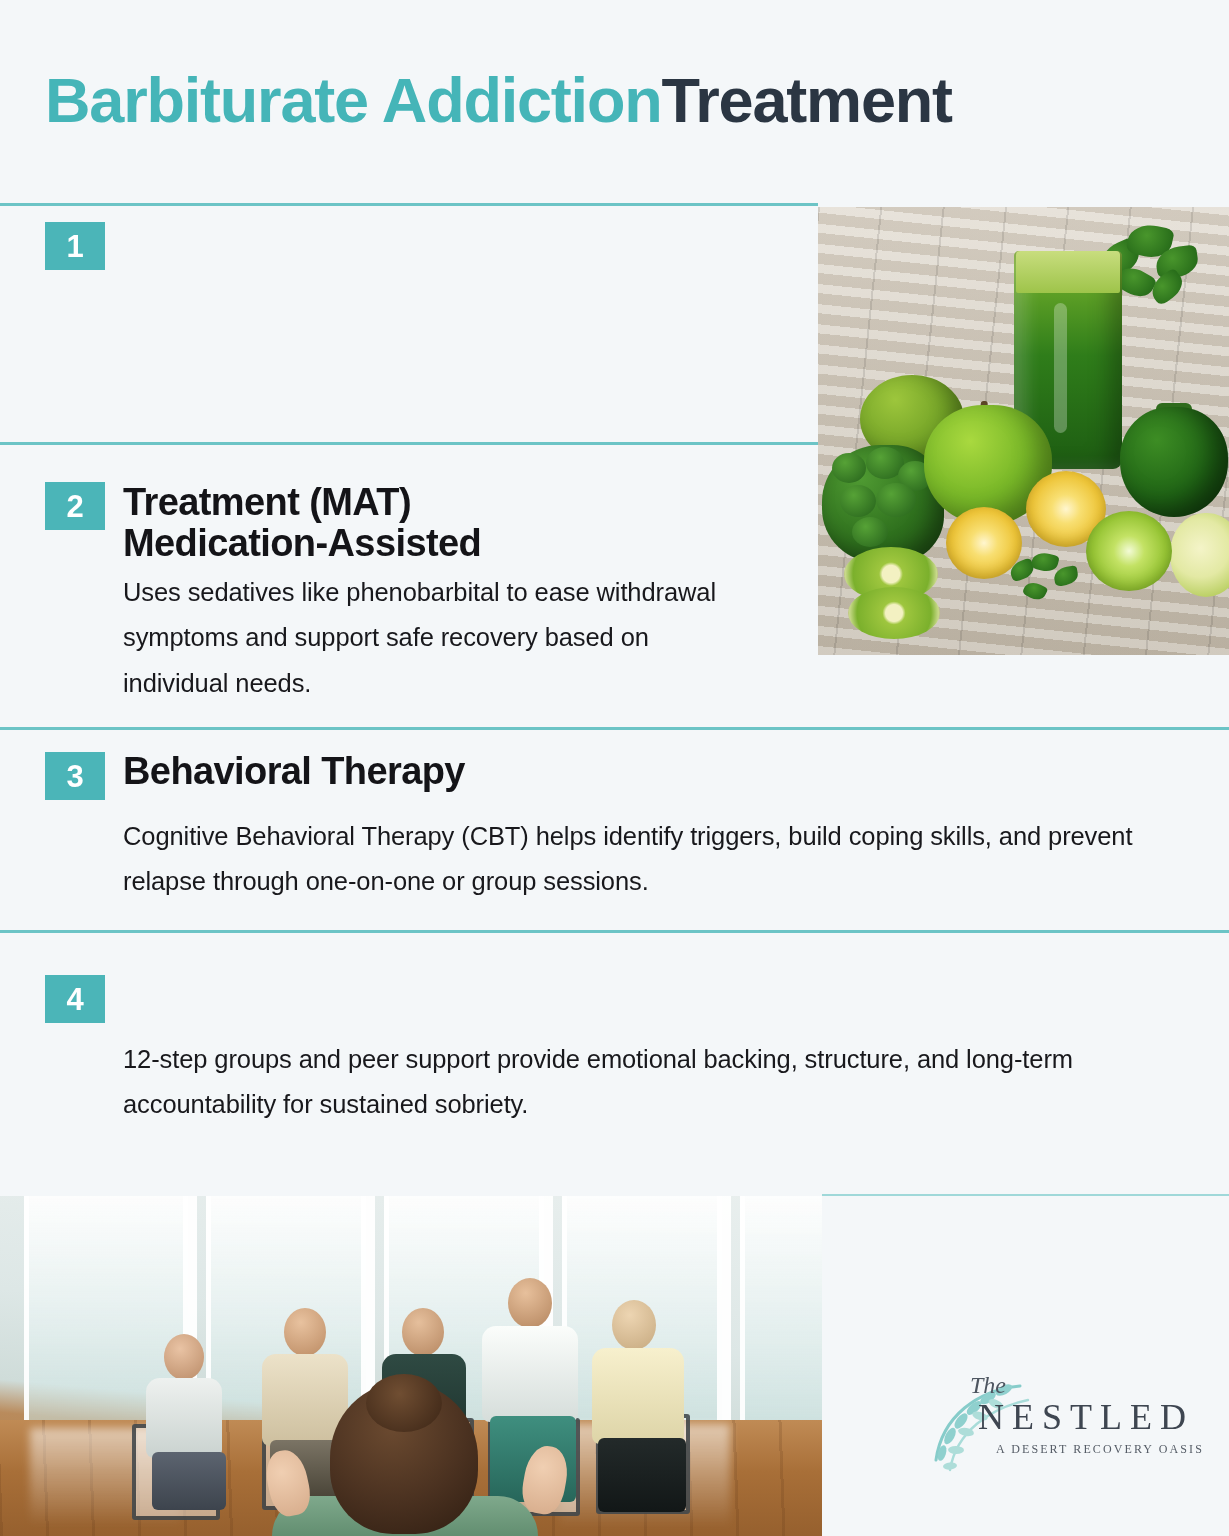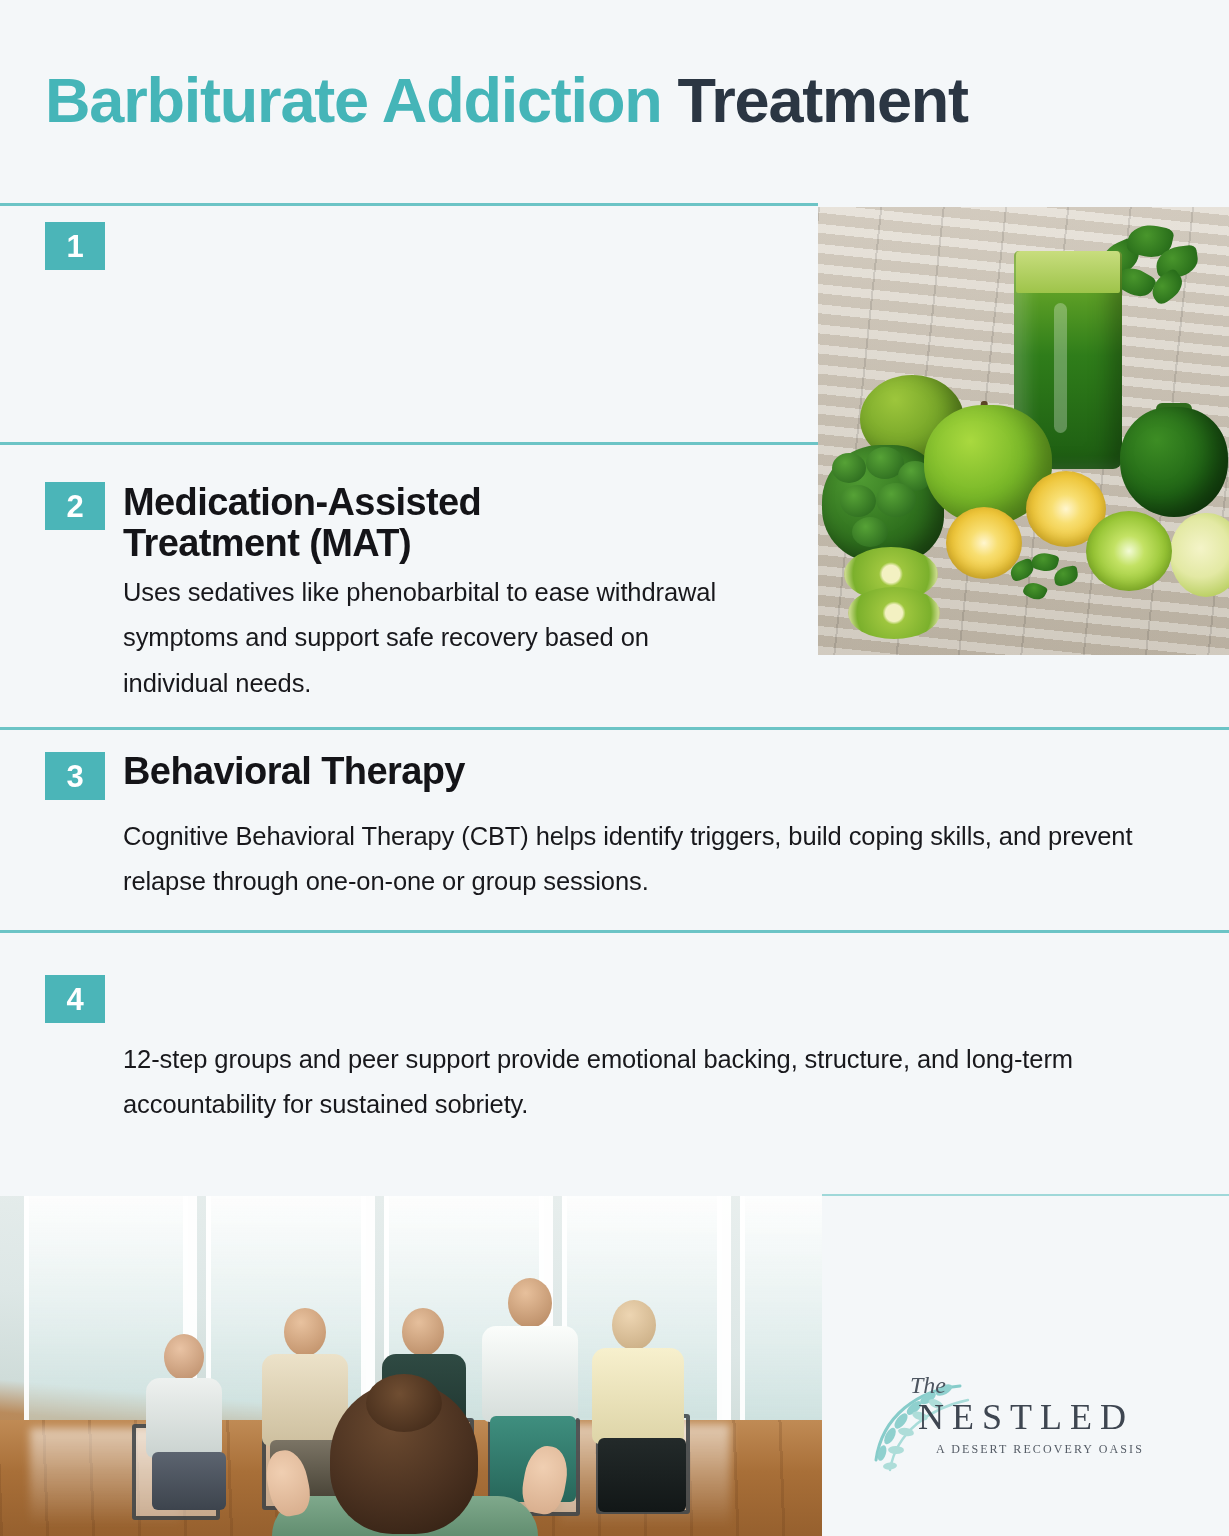--- a/index.html
+++ b/index.html
@@ -287,21 +287,21 @@
   }
   .hand {
     position: absolute;
     background: radial-gradient(circle at 40% 32%, #f0cfb2, #d6ab8a);
     border-radius: 46% 46% 40% 40%;
   }
 
   
   .logo {
     position: absolute;
-    left: 856px;
+    left: 916px;
     top: 1370px;
     width: 250px;
     height: 110px;
   }
   .logo-the {
     position: absolute;
     left: 54px; top: 2px;
     font-family: "Liberation Serif", serif;
     font-style: italic;
     font-size: 24px;
@@ -330,41 +330,41 @@
     left: 0px; top: 4px;
     width: 120px; height: 104px;
   }
 </style>
 </head>
 <body>
 
 <div class="page">
 
   <div class="title-wrap">
-    <h1 class="title"><span class="accent">Barbiturate Addiction</span><span class="dark" style="margin-left:16px;">Treatment</span></h1>
+    <h1 class="title"><span class="accent">Barbiturate Addiction</span><span class="dark" style="">Treatment</span></h1>
   </div>
 
   <div class="divider" style="left:0px; top:203px; width:818px;"></div>
   <div class="divider" style="left:0px; top:442px; width:818px;"></div>
   <div class="divider" style="left:0px; top:727px; width:1229px;"></div>
   <div class="divider" style="left:0px; top:930px; width:1229px;"></div>
   <div class="divider soft" style="left:822px; top:1194px; width:407px;"></div>
 
   <div class="section" id="section-1">
     <div class="sec-head">
       <div class="badge">1</div>
     </div>
   </div>
 
   <div class="section" id="section-2">
     <div class="sec-head">
       <div class="badge">2</div>
       <div class="sec-title two-line">
+        <div>Treatment (MAT)</div>
         <div>Medication-Assisted</div>
-        <div>Treatment (MAT)</div>
       </div>
     </div>
     <div class="sec-body">Uses sedatives like phenobarbital to ease withdrawal symptoms and support safe recovery based on individual needs.</div>
   </div>
 
   <div class="section" id="section-3">
     <div class="sec-head">
       <div class="badge">3</div>
       <div class="sec-title">Behavioral Therapy</div>
     </div>

